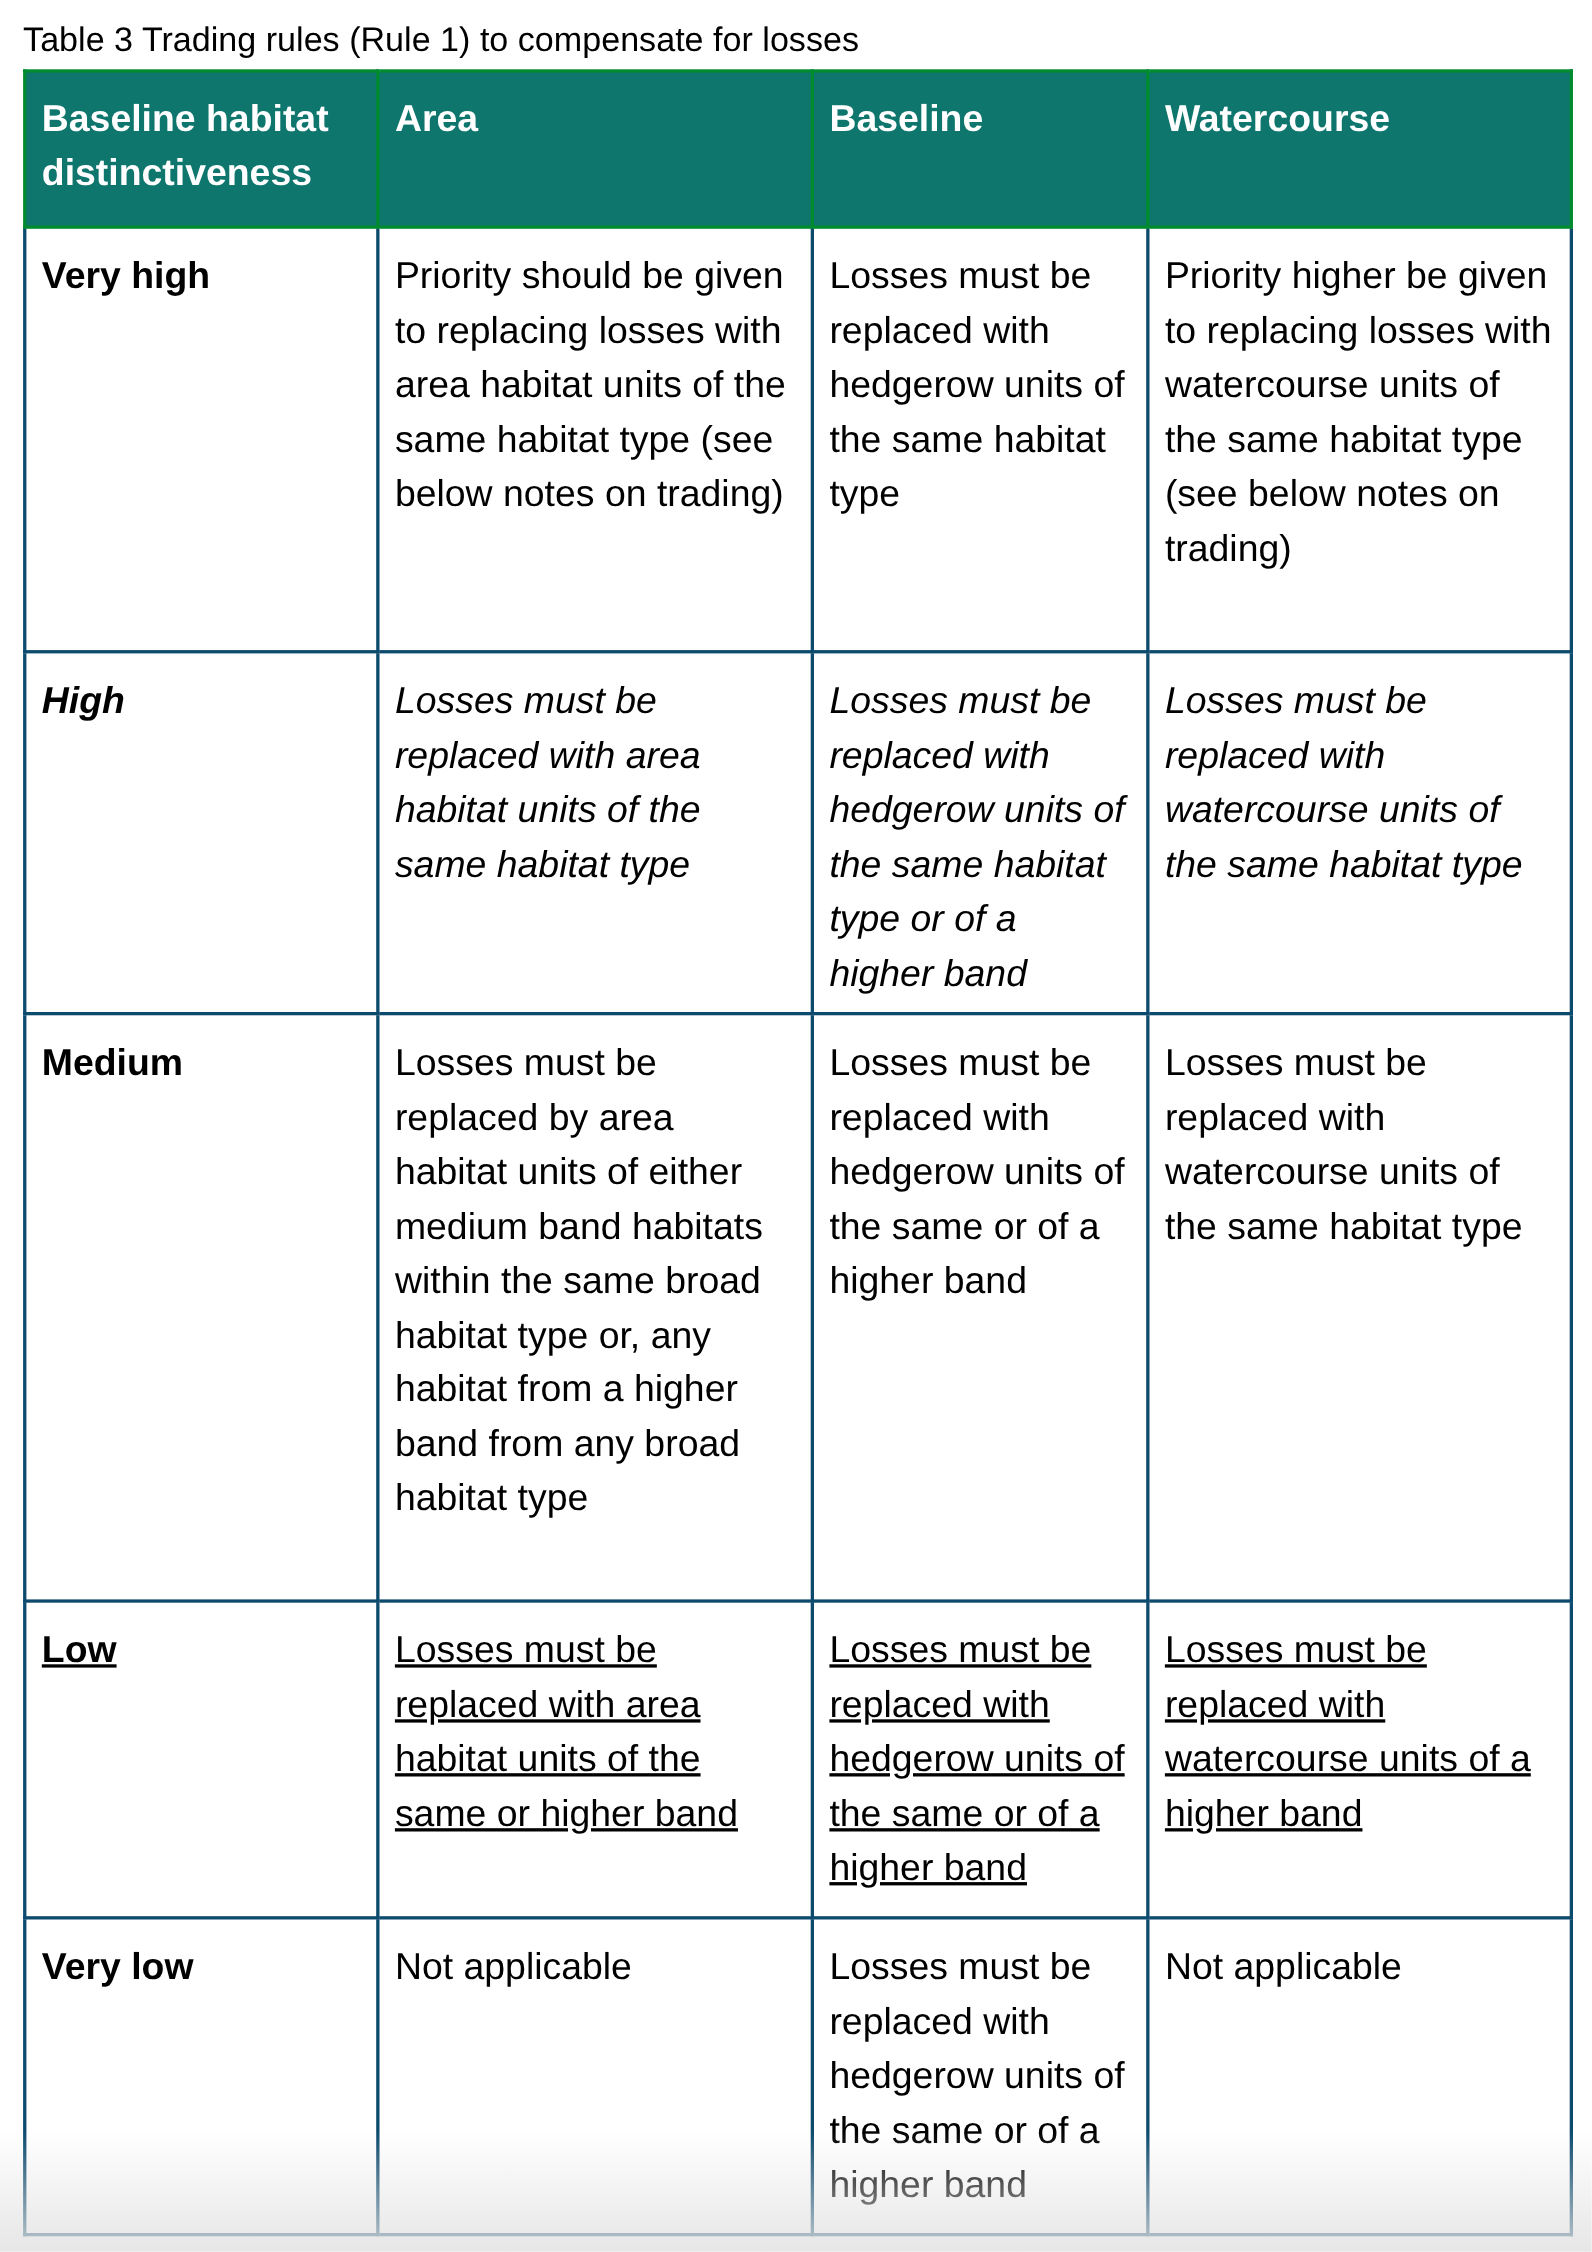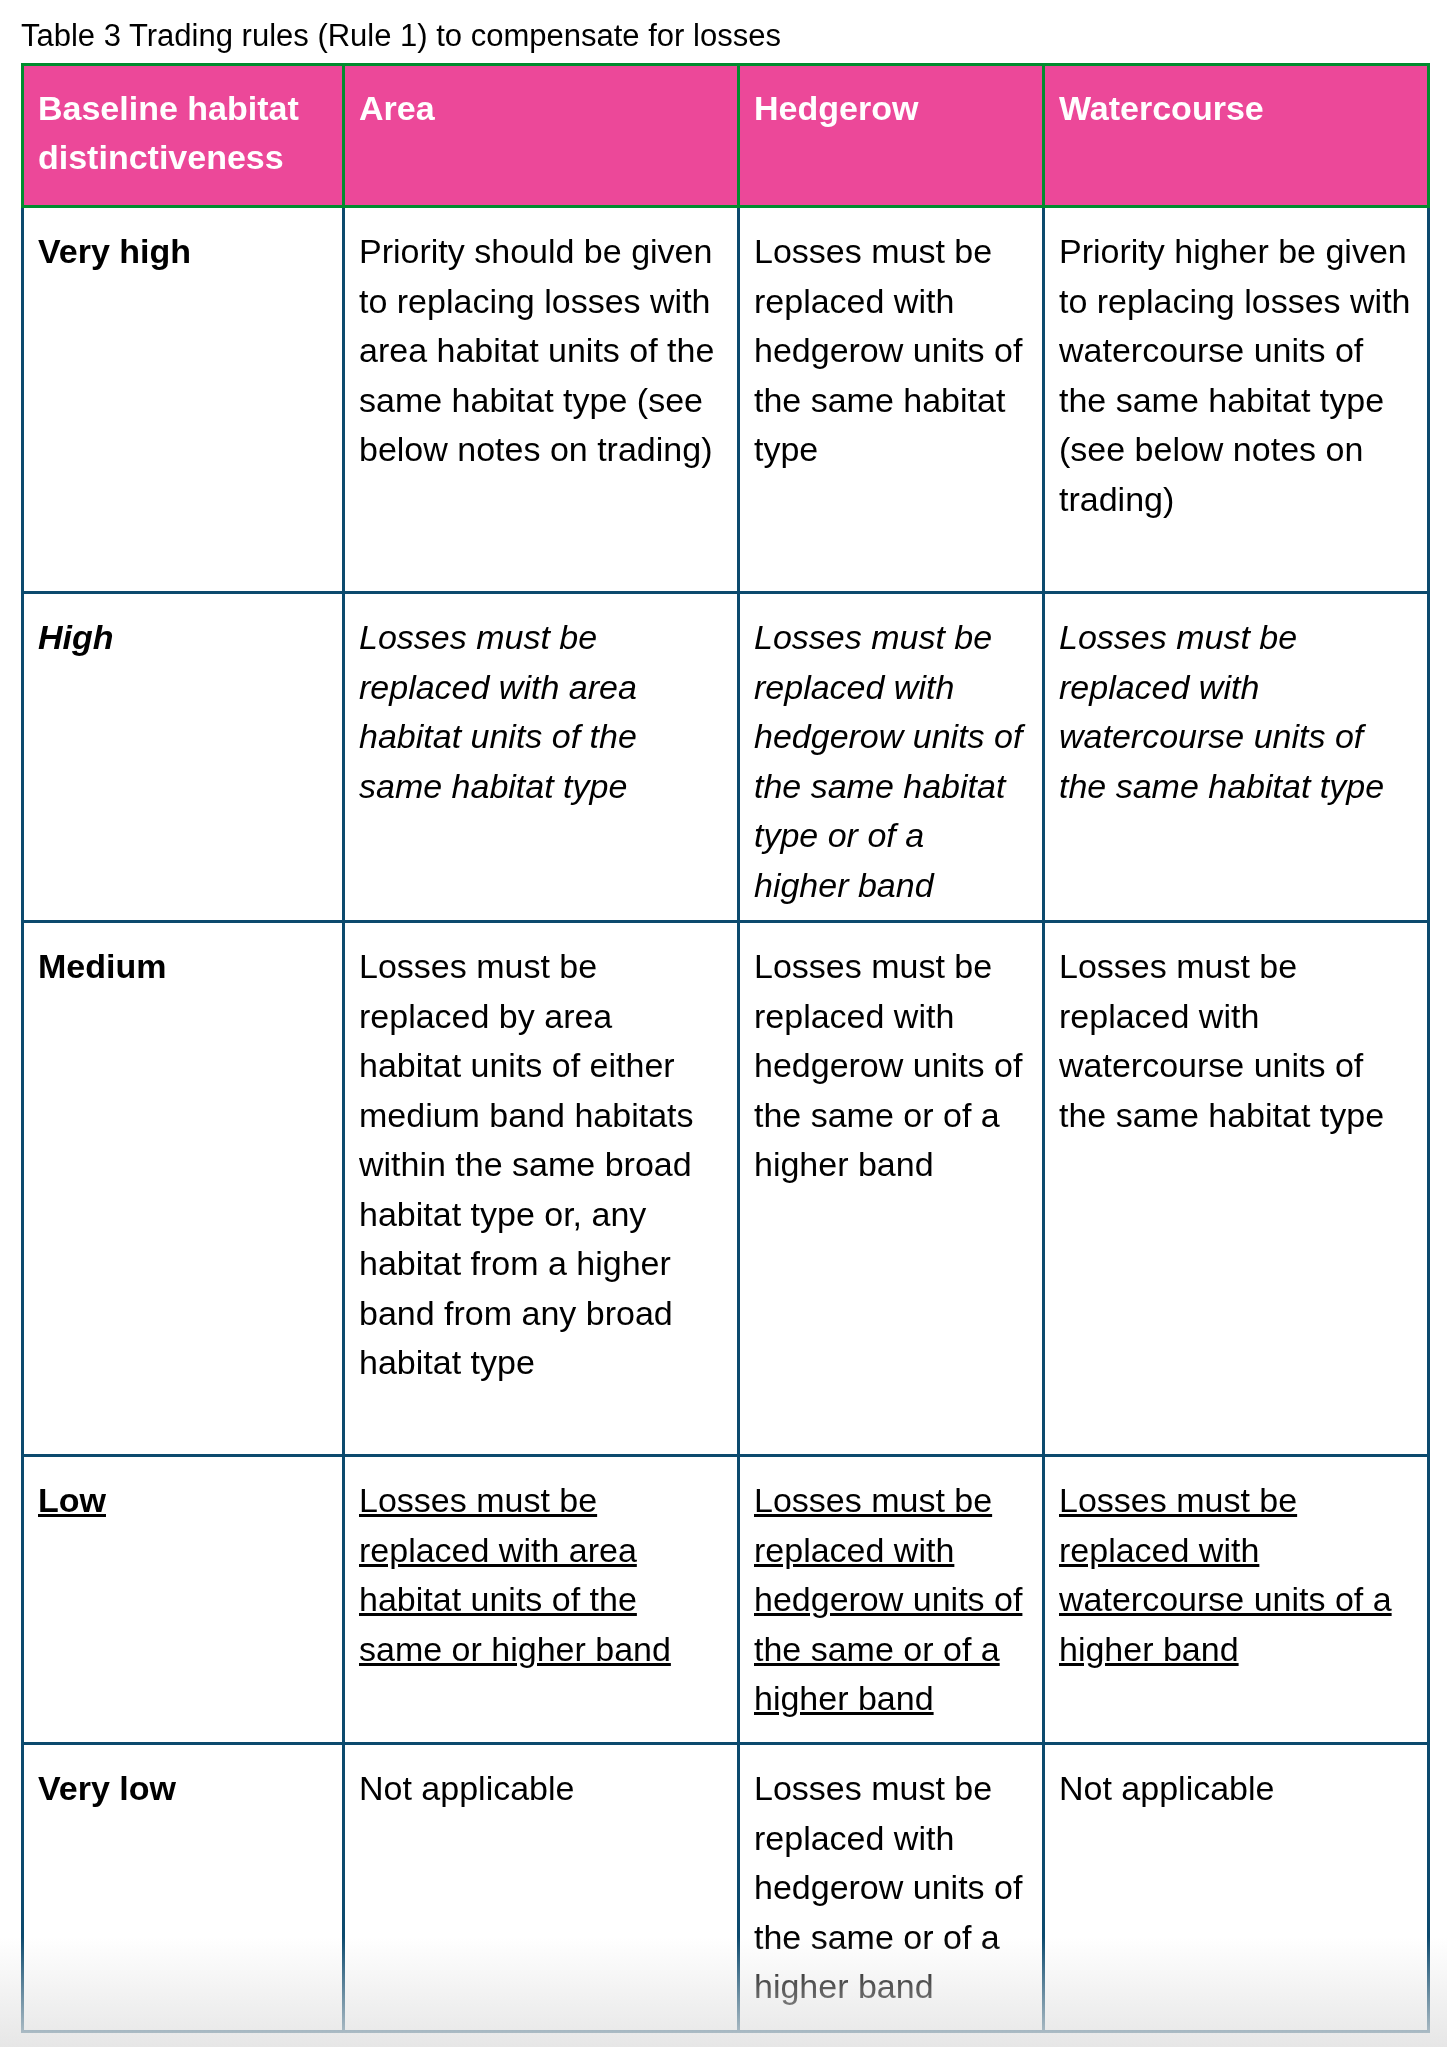--- a/index.html
+++ b/index.html
@@ -30,21 +30,21 @@
     top: 63px;
     width: 1406px;
     border-collapse: collapse;
     table-layout: fixed;
   }
   table.rules col.c1 { width: 321px; }
   table.rules col.c2 { width: 395px; }
   table.rules col.c3 { width: 305px; }
   table.rules col.c4 { width: 385px; }
   thead tr {
-    background: #ec4899;
+    background: #0f766e;
     height: 142px;
   }
   th {
     color: #ffffff;
     font-weight: bold;
     font-size: 34px;
     line-height: 49px;
     text-align: left;
     vertical-align: top;
     padding: 18px 14px 0 14px;
@@ -82,21 +82,21 @@
   <colgroup>
     <col class="c1">
       <col class="c2">
       <col class="c3">
       <col class="c4">
   </colgroup>
   <thead>
     <tr>
       <th>Baseline habitat distinctiveness</th>
       <th>Area</th>
-      <th>Hedgerow</th>
+      <th>Baseline</th>
       <th>Watercourse</th>
     </tr>
   </thead>
   <tbody>
     <tr class="r1">
       <td class="rowhead">Very high</td>
       <td>Priority should be given to replacing losses with area habitat units of the same habitat type (see below notes on trading)</td>
       <td>Losses must be replaced with hedgerow units of the same habitat type</td>
       <td>Priority higher be given to replacing losses with watercourse units of the same habitat type (see below notes on trading)</td>
     </tr>

